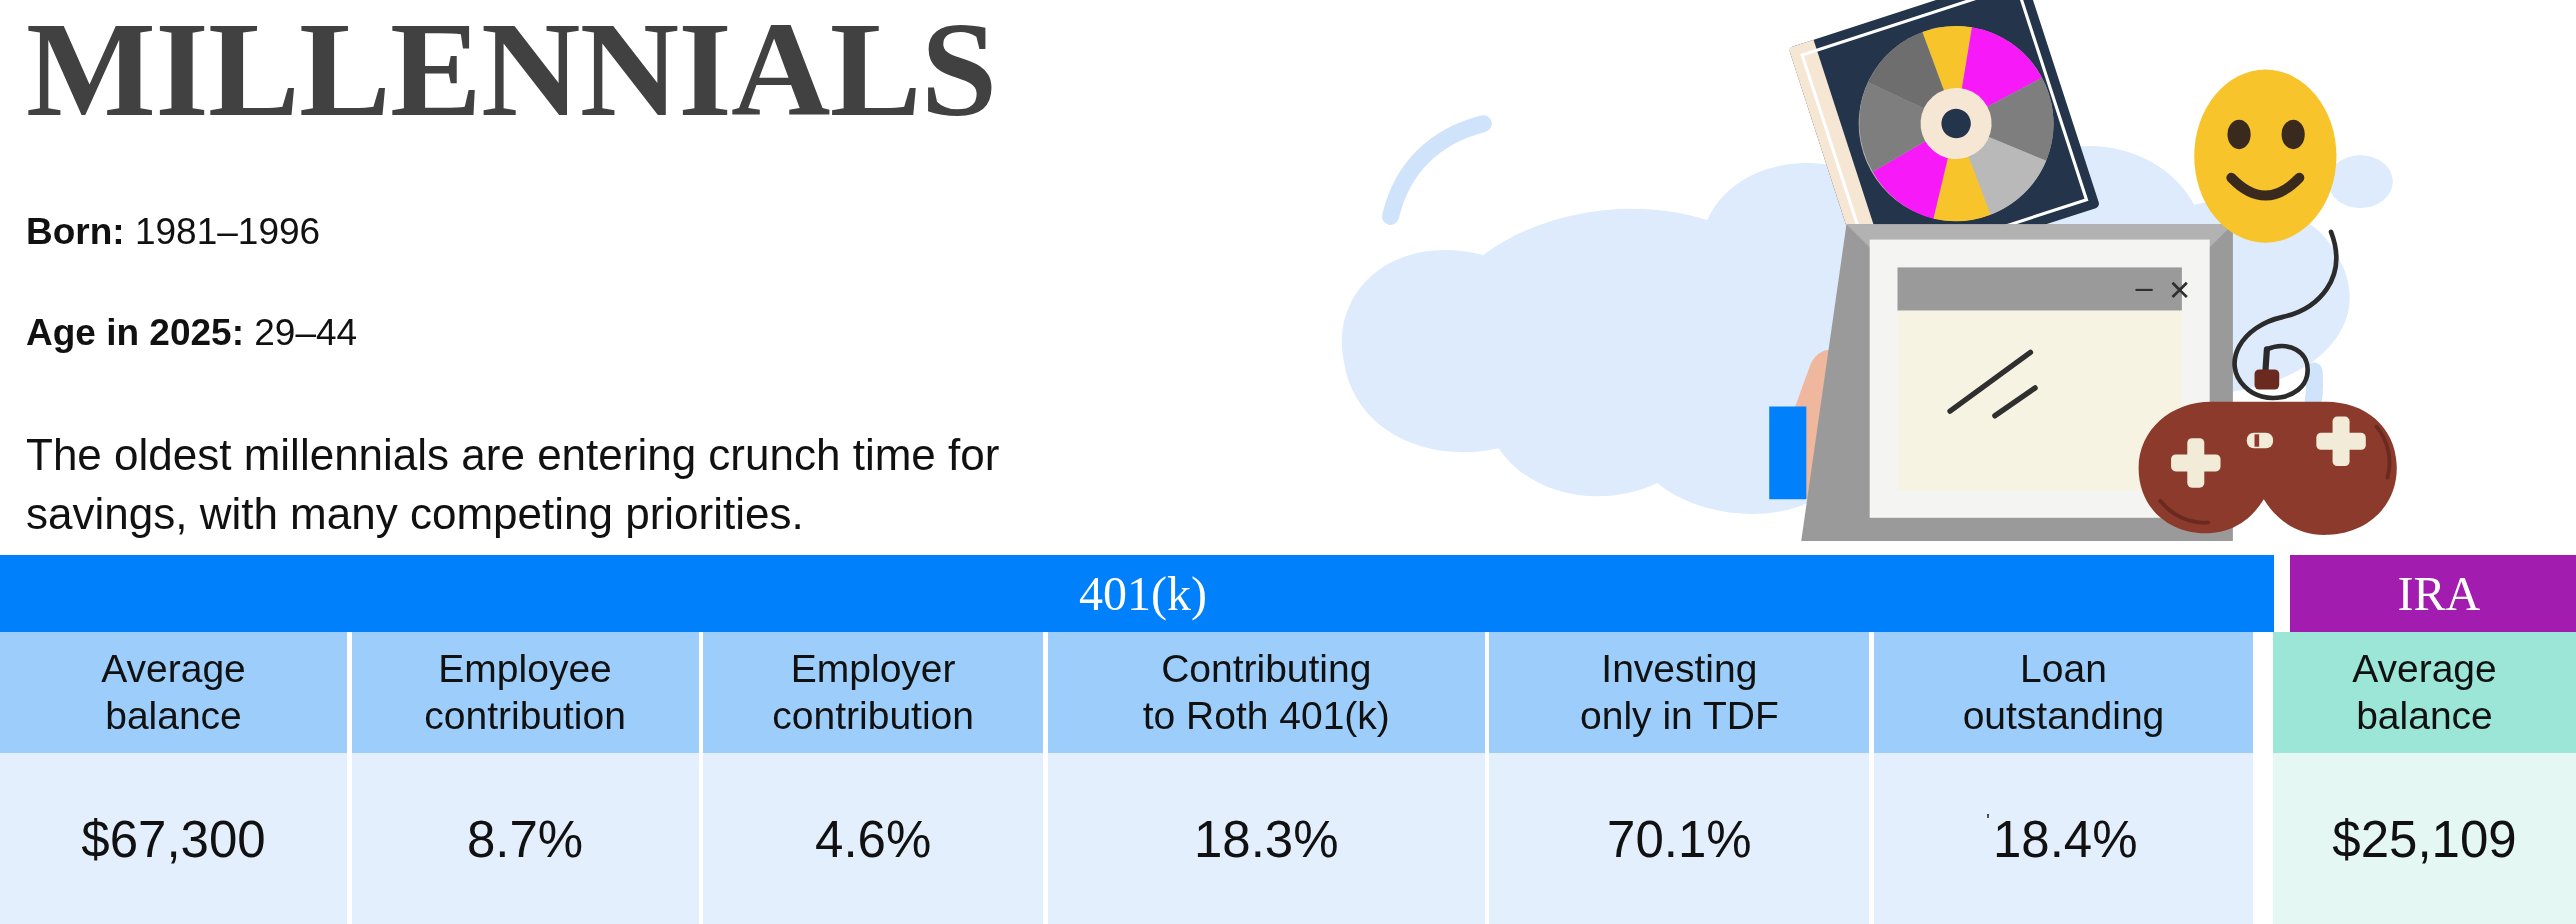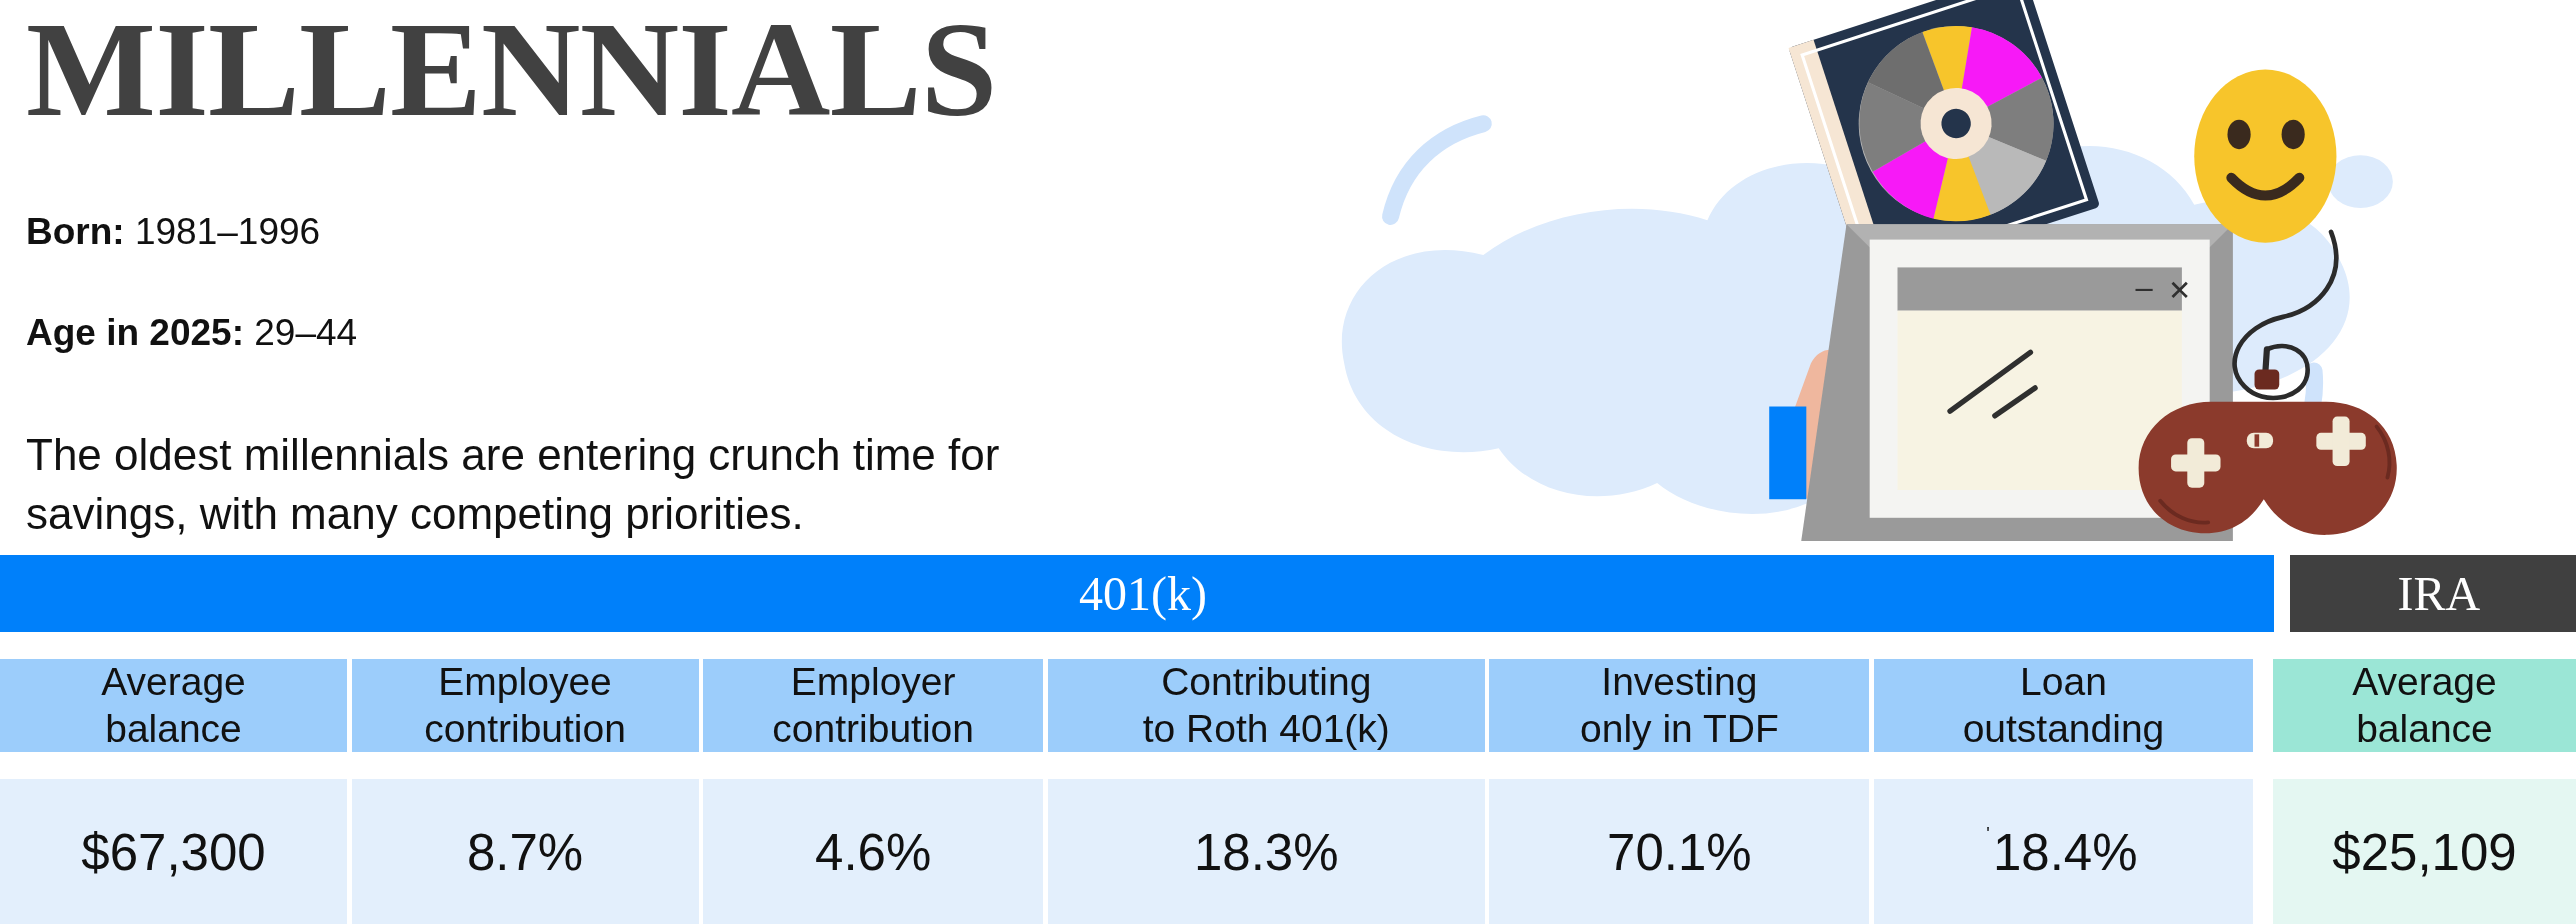--- a/index.html
+++ b/index.html
@@ -99,29 +99,29 @@
     font-size: 48px;
     line-height: 1;
     padding-left: 12px;
   }
   .group-401k {
     flex: 0 0 2262px;
     background: #0080FA;
   }
   .group-ira {
     flex: 1 1 auto;
-    background: #404040;
+    background: #a21caf;
     font-family: Liberation Serif, serif;
   }
 
   .header-row, .value-row {
     display: flex;
     gap: 4.6px;
   }
-  .header-row { height: 147px; align-items: center; }
+  .header-row { height: 121px; }
   .value-row  { flex: 1 1 auto; }
 
   .cell {
     display: flex;
     align-items: center;
     justify-content: center;
     text-align: center;
     box-sizing: border-box;
   }
   .header-row .cell {

